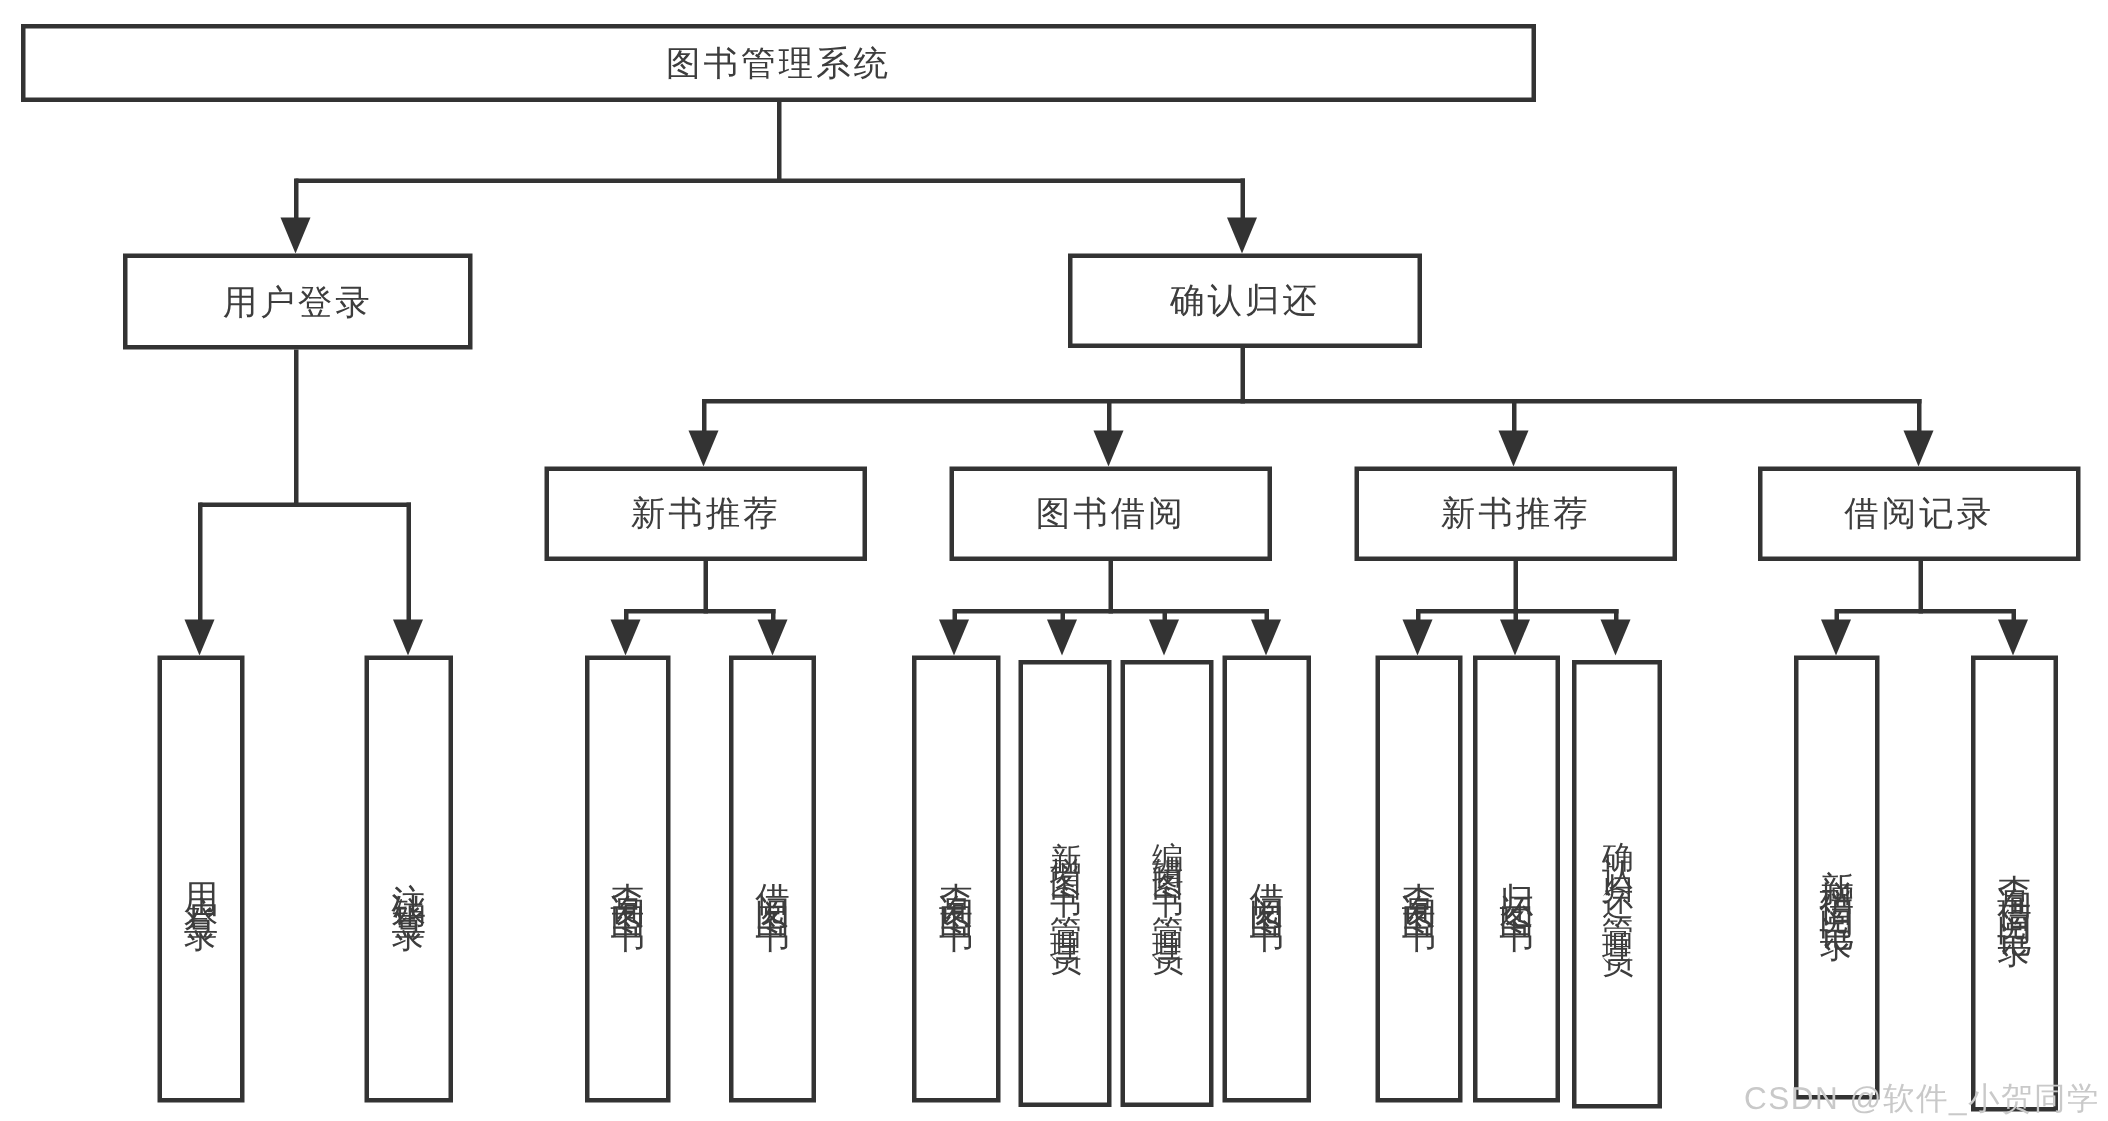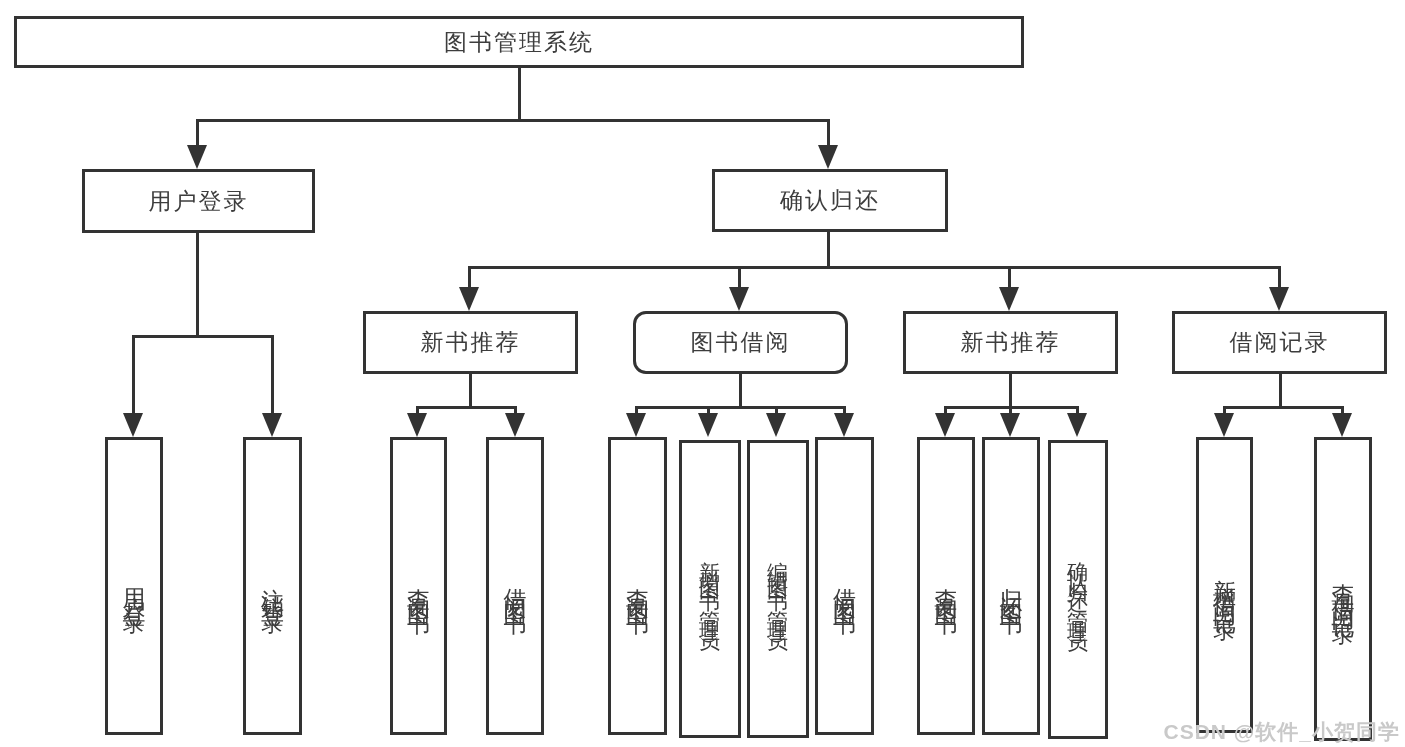--- a/index.html
+++ b/index.html
@@ -38,21 +38,20 @@
     position:absolute; width:0; height:0;
     border-left:10px solid transparent;
     border-right:10px solid transparent;
     border-top:24px solid var(--line,#333333);
   }
 
   .watermark {
     position:absolute; right:5px; bottom:1px; z-index:6;
     font-size:21px; letter-spacing:1px;
     color:var(--wm,#c9c9c9);
-    font-weight:bold;
   }
 </style>
 </head>
 <body>
 
 <div class="canvas">
 
   <div class="node" style="left:14px; top:16px; width:1010px; height:52px;">
     <span>图书管理系统</span>
   </div>
@@ -92,21 +91,21 @@
   <div class="vline" style="left:738px;  top:266px; height:26px;"></div>
   <div class="arrow" style="left:729px;  top:287px;"></div>
   <div class="vline" style="left:1008px; top:266px; height:26px;"></div>
   <div class="arrow" style="left:999px;  top:287px;"></div>
   <div class="vline" style="left:1278px; top:266px; height:26px;"></div>
   <div class="arrow" style="left:1269px; top:287px;"></div>
 
   <div class="node" style="left:363px; top:311px; width:215px; height:63px;">
     <span>新书推荐</span>
   </div>
-  <div class="node" style="left:633px; top:311px; width:215px; height:63px;border-radius:13px;">
+  <div class="node" style="left:633px; top:311px; width:215px; height:63px;">
     <span>图书借阅</span>
   </div>
   <div class="node" style="left:903px; top:311px; width:215px; height:63px;">
     <span>新书推荐</span>
   </div>
   <div class="node" style="left:1172px; top:311px; width:215px; height:63px;">
     <span>借阅记录</span>
   </div>
 
   <div class="vline" style="left:469px; top:374px; height:35px;"></div>

